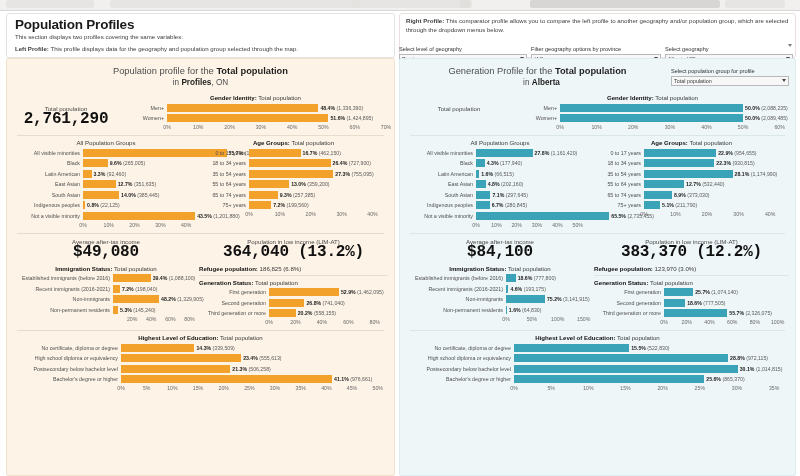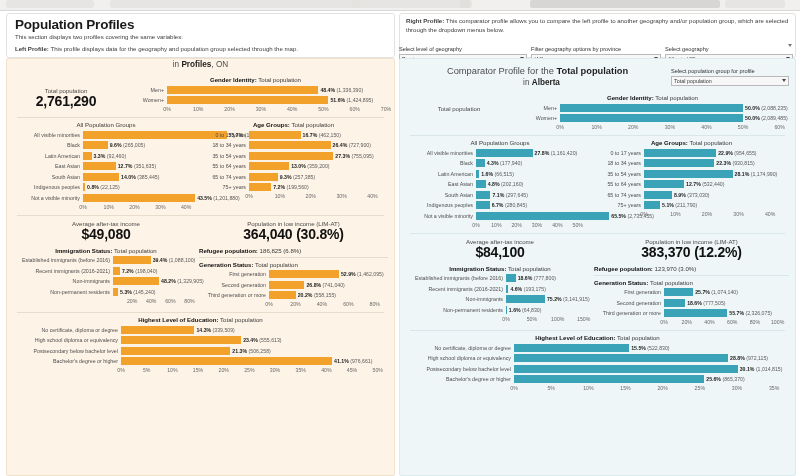--- a/index.html
+++ b/index.html
@@ -62,21 +62,21 @@
   .prof-sub b { color:#1f1f1f; font-weight:bold; }
 
   .popgroup-dd { position:absolute; right:6px; top:8px; width:118px; }
 
   
   .sec-title { font-size:6.1px; color:#3a3a3a; text-align:center; margin-bottom:2px; }
   .sec-title b { font-weight:bold; color:#111; }
 
   .kpi { text-align:center; }
   .kpi-label { font-size:6.1px; color:#4a4a4a; line-height:9px; }
-  .kpi-value { font-size:14px; color:#111; font-weight:bold; line-height:13px; letter-spacing:-0.2px; }
+  .kpi-value { font-size:16px; color:#111; font-weight:bold; line-height:13px; letter-spacing:-0.2px;font-family:Liberation Mono, monospace; }
 
   
   .chart { position:relative; }
   .brow { display:flex; align-items:center; height:9px; margin-bottom:1.5px; }
   .brow .blabel { font-size:5.3px; color:#4f4f4f; text-align:right; padding-right:3px; white-space:nowrap; overflow:hidden; }
   .brow .btrack { position:relative; flex:1; height:8px; }
   .brow .bfill { position:absolute; left:0; top:0; height:8px; }
   .orange .bfill { background:#f2a12b; }
   .teal   .bfill { background:#3ba3b8; }
   .brow .bval { position:absolute; top:0.4px; font-size:5.2px; color:#1b1b1b; white-space:nowrap; line-height:8px; }
@@ -145,20 +145,23 @@
         <span class="small-caret-top"></span>
         <div class="dd-box">
           <span class="val">Alberta (48)</span>
           <span class="caret"></span>
         </div>
       </div>
     </div>
   </div>
 
   <div class="profile profile-left">
+    <div class="prof-title">
+      <span>Population profile for the </span><b>Total population</b>
+    </div>
     <div class="prof-sub">
       <span>in </span><b>Profiles</b><span>, ON</span>
     </div>
 
     <div class="two-col" style="margin-top:6px;">
       <div style="width:118px; padding-top:10px;" class="kpi">
         <div class="kpi-label">Total population</div>
         <div class="kpi-value">2,761,290</div>
       </div>
       <div style="flex:1; padding-right:8px;">
@@ -327,21 +330,21 @@
 
     <div class="hr-soft"></div>
 
     <div class="two-col" style="padding:0 6px;">
       <div style="width:186px;" class="kpi">
         <div class="kpi-label">Average after-tax income</div>
         <div class="kpi-value">$49,080</div>
       </div>
       <div style="flex:1;" class="kpi">
         <div class="kpi-label">Population in low income (LIM-AT)</div>
-        <div class="kpi-value">364,040 (30.8%)</div>
+        <div class="kpi-value">364,040 (13.2%)</div>
       </div>
     </div>
 
     <div class="two-col" style="padding:6px 6px 0 6px;">
       <div style="width:186px;">
         <div class="sec-title">
           <b>Immigration Status:</b><span> Total population</span>
         </div>
         <div class="chart orange">
             <div class="brow">
@@ -477,21 +480,21 @@
               <div class="tick" style="left:86.54%">45%</div>
               <div class="tick" style="left:96.15%">50%</div>
             </div>
           </div>
         </div>
     </div>
   </div>
 
   <div class="profile profile-right">
     <div class="prof-title" style="padding-right:120px;">
-      <span>Comparator Profile for the </span><b>Total population</b>
+      <span>Generation Profile for the </span><b>Total population</b>
     </div>
     <div class="prof-sub" style="padding-right:112px;">
       <span>in </span><b>Alberta</b>
     </div>
 
     <div class="popgroup-dd">
       <div class="dd-label">Select population group for profile</div>
       <div class="dd-box">
         <span class="val">Total population</span>
         <span class="caret"></span>

